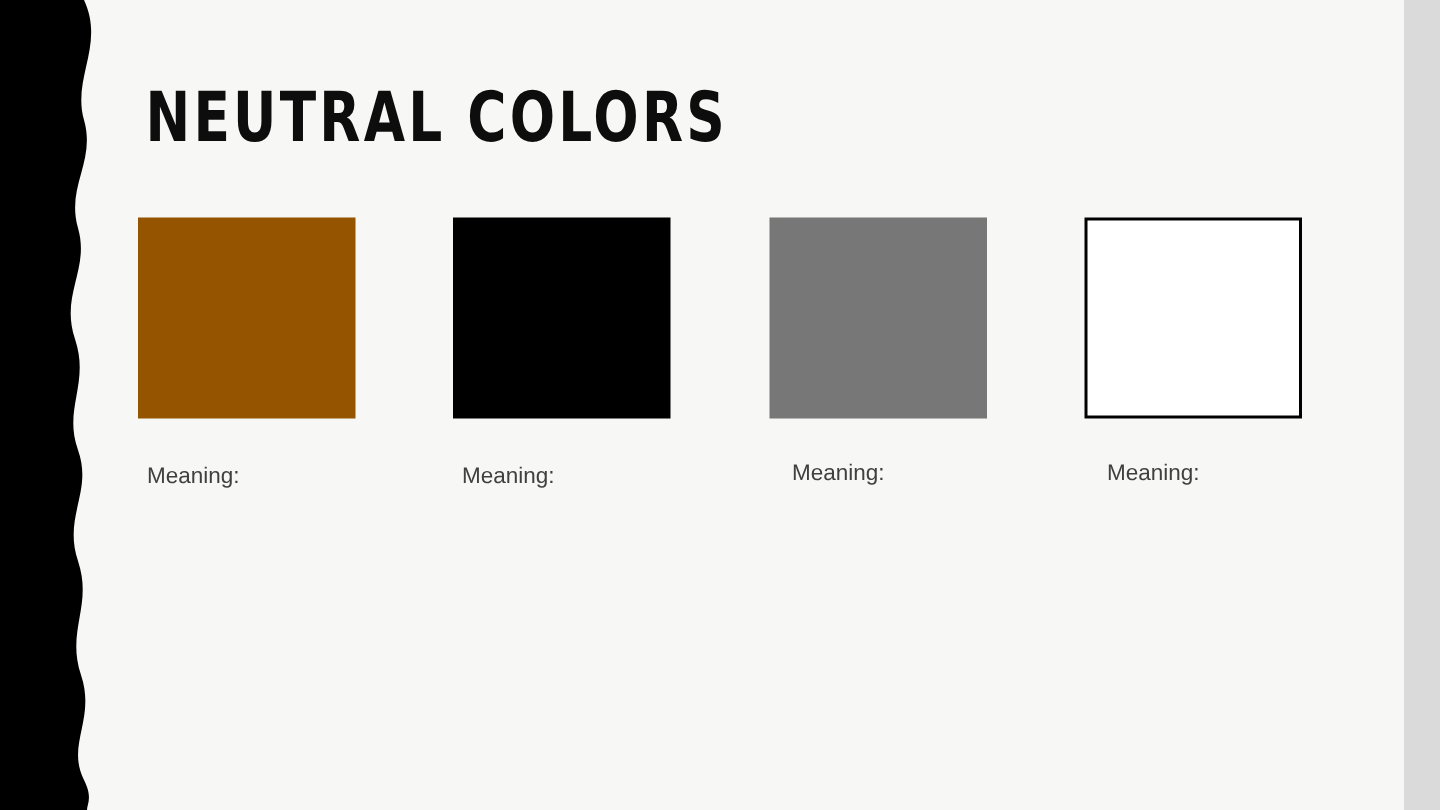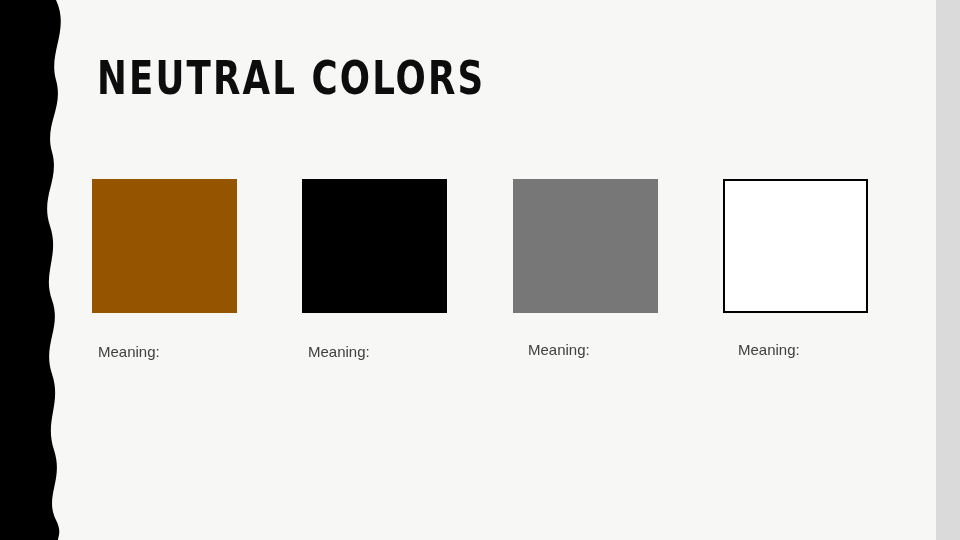--- a/index.html
+++ b/index.html
@@ -61,21 +61,20 @@
     position: absolute;
     left: 92px;
     top: 145px;
     width: 776px;
     height: 200px;
   }
   .swatch-cell {
     position: absolute;
     top: 0;
     width: 145px;
-    margin-top: 34px;
   }
   .swatch-cell.c0 { left: 0px; }
   .swatch-cell.c1 { left: 210px; }
   .swatch-cell.c2 { left: 421px; }
   .swatch-cell.c3 { left: 631px; }
 
   .swatch-chip {
     width: 145px;
     height: 134px;
     box-sizing: border-box;

